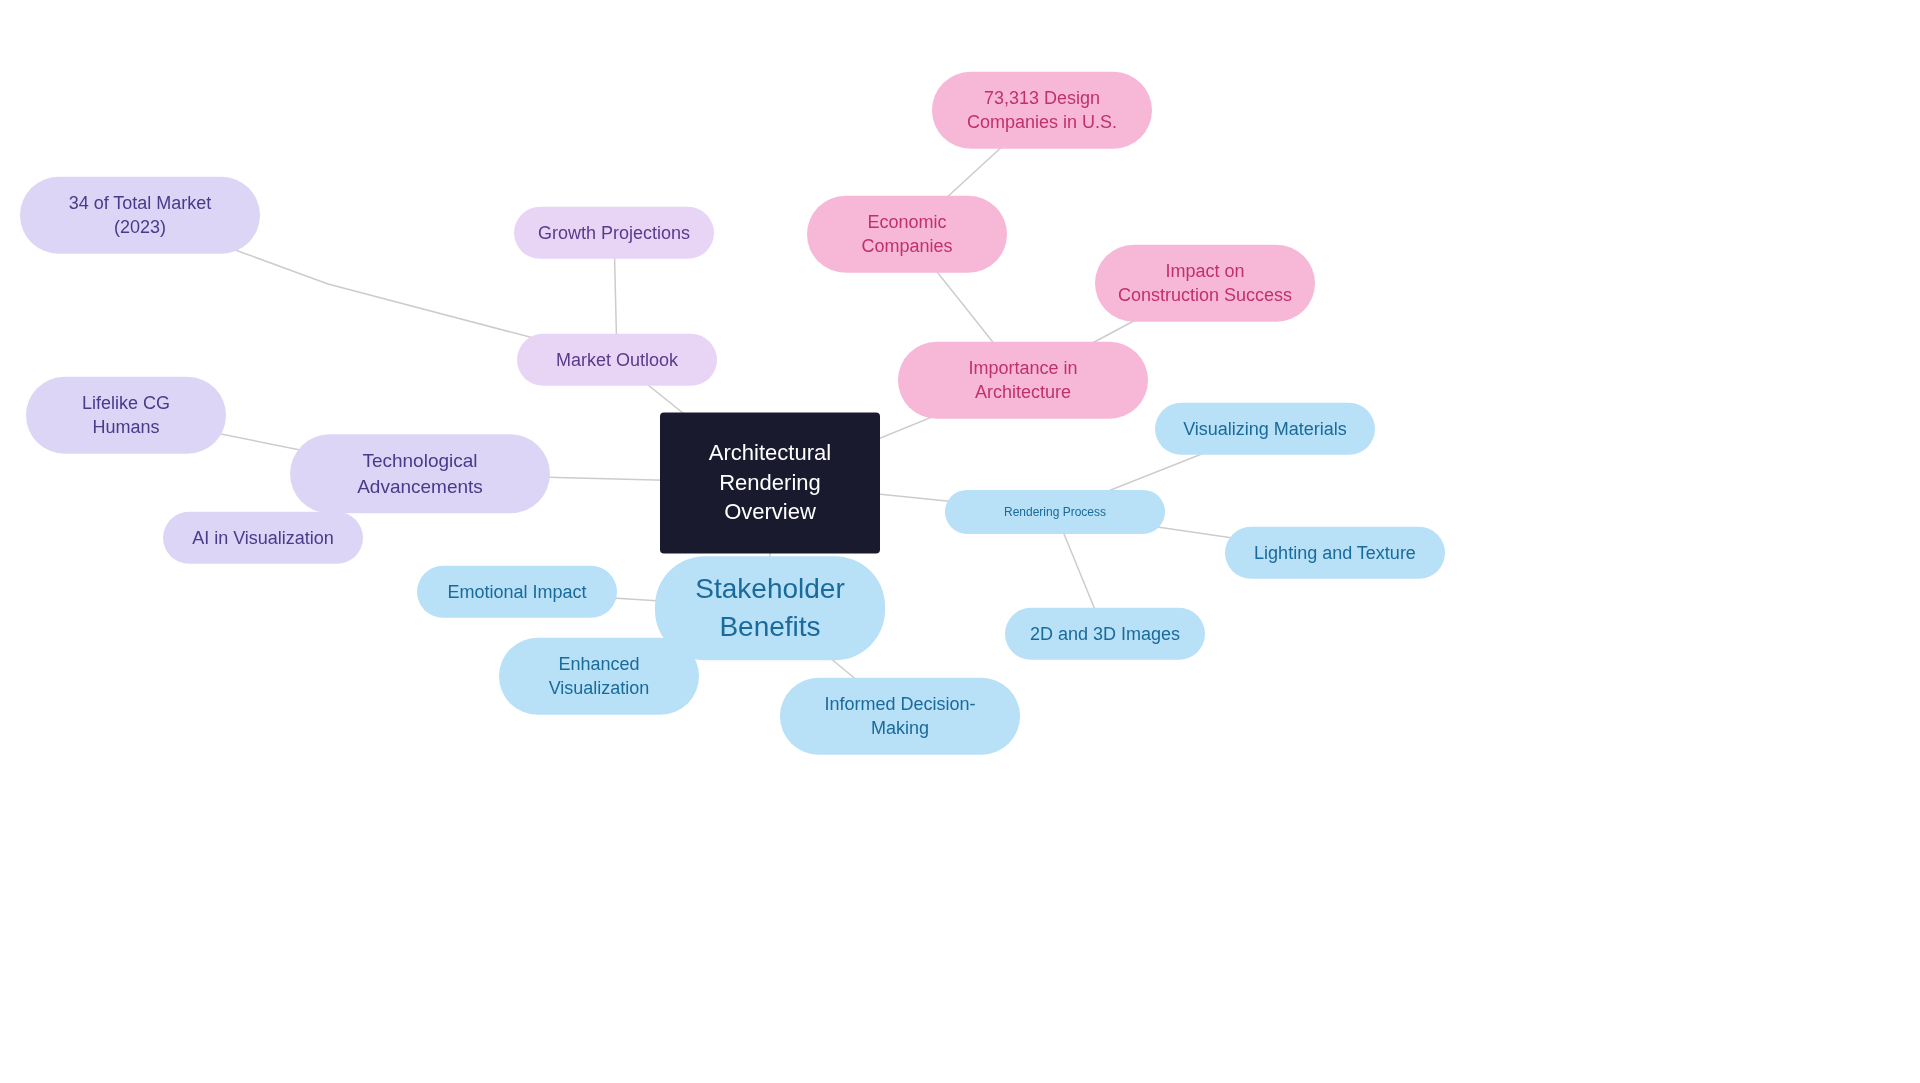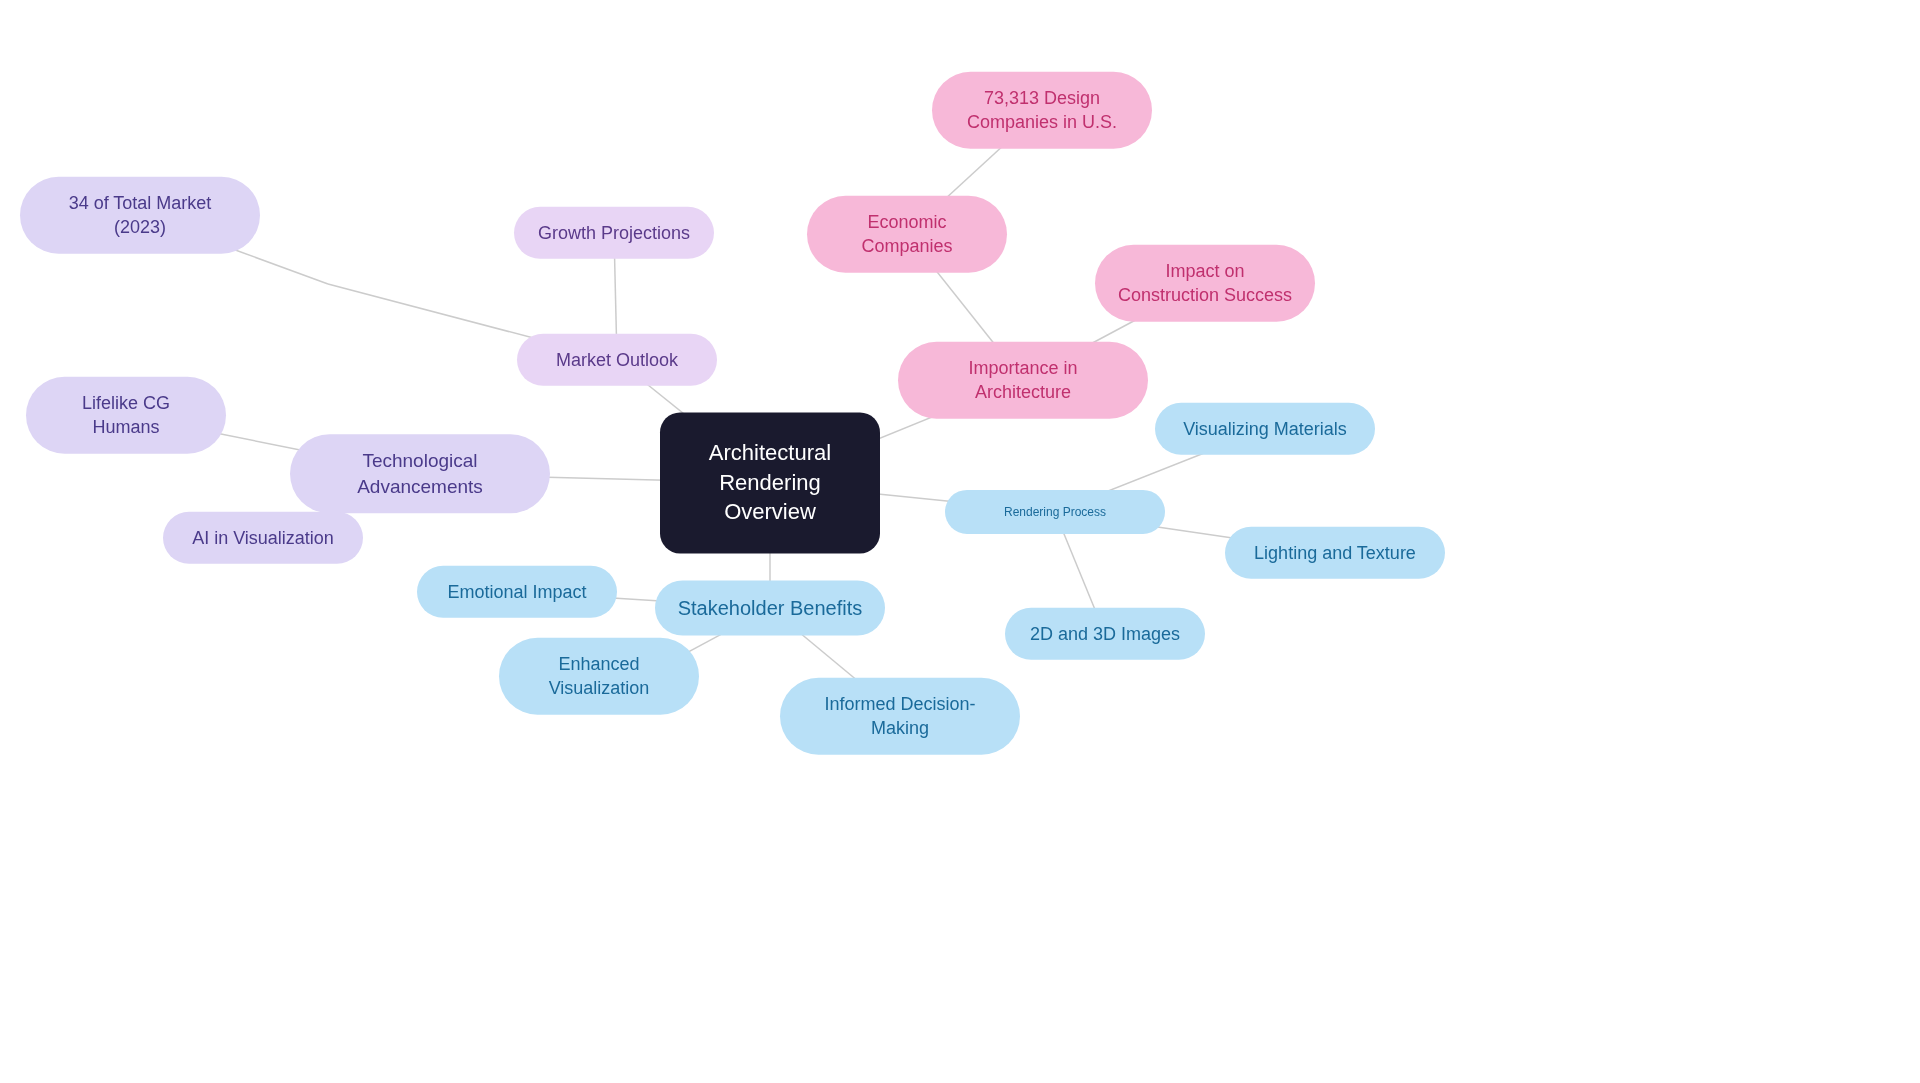--- a/index.html
+++ b/index.html
@@ -34,21 +34,21 @@
       font-size: 18px;
       line-height: 1.35;
       cursor: default;
       transform: translate(-50%, -50%);
     }
     .node-center {
       background: #1a1a2e;
       color: #ffffff;
       font-size: 22px;
       font-weight: 500;
-      border-radius: 20px;
+      border-radius: 4px;
       width: 220px;
       padding: 26px 30px;
     }
     .node-purple {
       background: #e8d5f5;
       color: #5a3a8a;
       border: none;
     }
     .node-pink {
       background: #f7b8d8;
@@ -99,21 +99,21 @@
     <div class="node node-lavender" style="left: 140px; top: 215px; width: 240px;">34 of Total Market (2023)</div>
     <div class="node node-pink" style="left: 1023px; top: 380px; width: 250px;">Importance in Architecture</div>
     <div class="node node-pink" style="left: 907px; top: 234px; width: 200px;">Economic Companies</div>
     <div class="node node-pink" style="left: 1042px; top: 110px; width: 220px; text-align: center;">73,313 Design Companies in
 U.S.</div>
     <div class="node node-pink" style="left: 1205px; top: 283px; width: 220px;">Impact on Construction
 Success</div>
     <div class="node node-lavender" style="left: 420px; top: 474px; width: 260px; font-size: 19px;">Technological Advancements</div>
     <div class="node node-lavender" style="left: 126px; top: 415px; width: 200px;">Lifelike CG Humans</div>
     <div class="node node-lavender" style="left: 263px; top: 538px; width: 200px;">AI in Visualization</div>
-    <div class="node node-blue" style="left: 770px; top: 608px; width: 230px; font-size: 20px;">Stakeholder Benefits</div>
+    <div class="node node-blue" style="left: 770px; top: 608px; width: 230px; font-size: 28px;">Stakeholder Benefits</div>
     <div class="node node-blue" style="left: 517px; top: 592px; width: 200px;">Emotional Impact</div>
     <div class="node node-blue" style="left: 599px; top: 676px; width: 200px;">Enhanced Visualization</div>
     <div class="node node-blue" style="left: 900px; top: 716px; width: 240px; text-align: center;">Informed Decision-Making</div>
     <div class="node node-blue" style="left: 1055px; top: 512px; width: 220px; font-size: 12px;">Rendering Process</div>
     <div class="node node-blue" style="left: 1265px; top: 429px; width: 220px;">Visualizing Materials</div>
     <div class="node node-blue" style="left: 1335px; top: 553px; width: 220px;">Lighting and Texture</div>
     <div class="node node-blue" style="left: 1105px; top: 634px; width: 200px;">2D and 3D Images</div>
   </div>
 
 </body></html>

